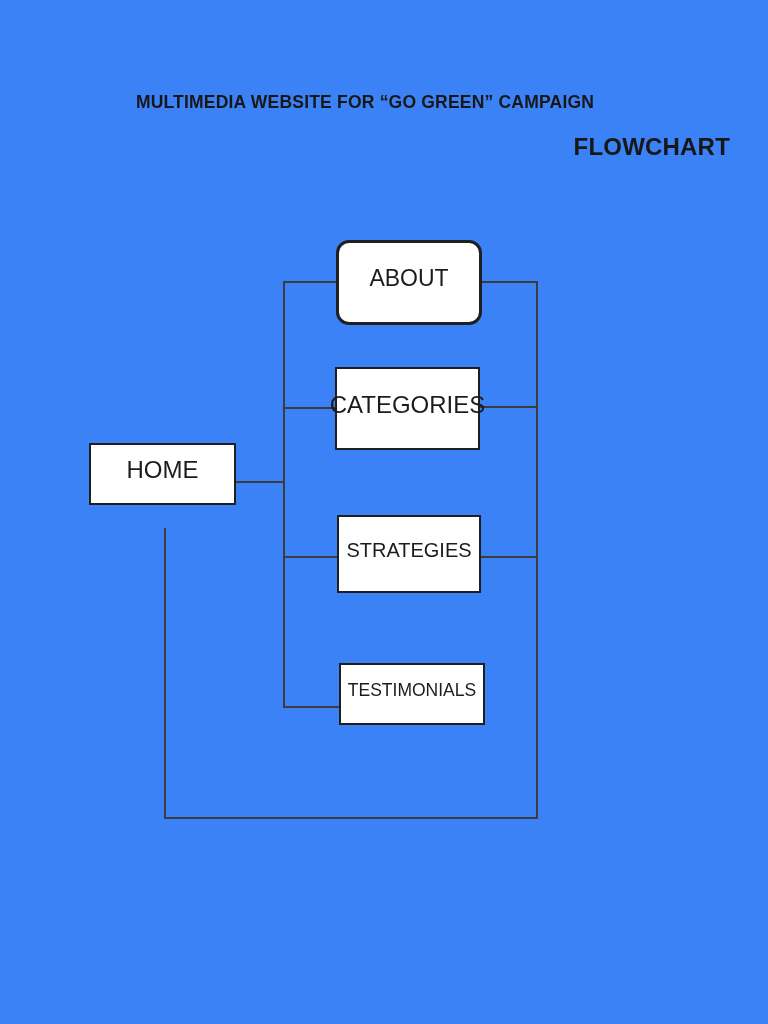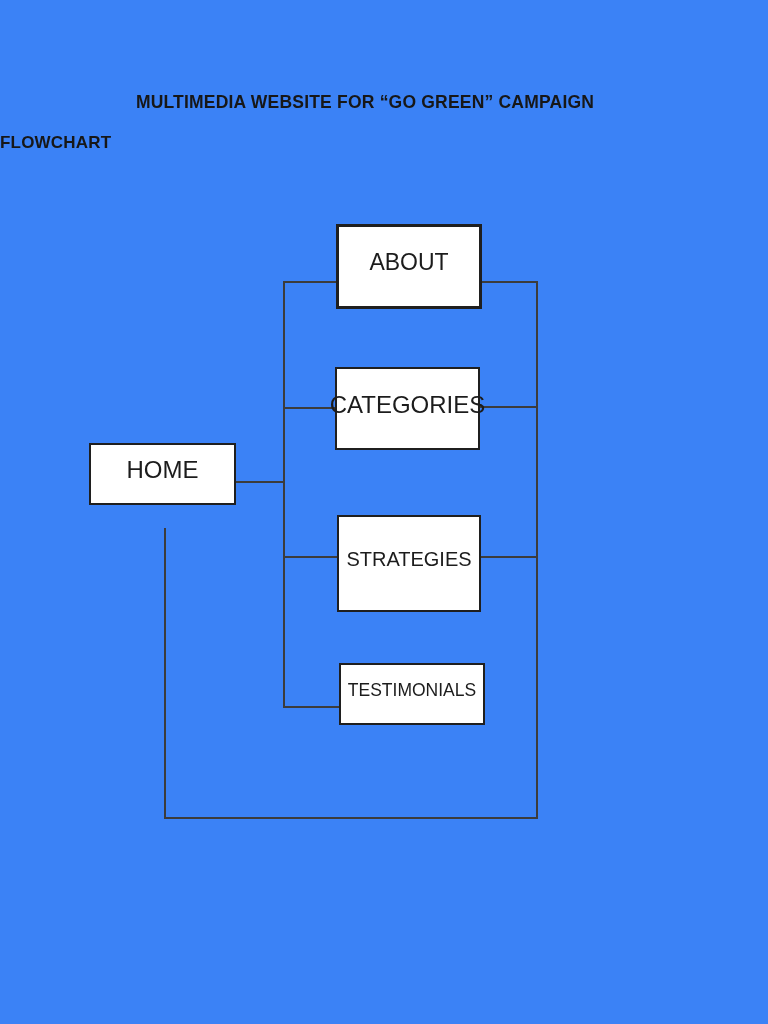--- a/index.html
+++ b/index.html
@@ -27,44 +27,44 @@
     font-size: 17.5px;
     font-weight: bold;
     letter-spacing: 0.2px;
     color: #171717;
   }
   .doc-subtitle {
     position: absolute;
     left: 0;
     top: 133px;
     width: 730px;
-    text-align: left;
-    font-size: 17px;
+    text-align: right;
+    font-size: 24px;
     font-weight: bold;
     letter-spacing: 0.2px;
     color: #171717;
   }
 
   
   .node {
     position: absolute;
     box-sizing: border-box;
     background: #ffffff;
     border: 2px solid #1f1f1f;
     display: flex;
     align-items: center;
     justify-content: center;
     padding-bottom: 8px;
     color: #1c1c1c;
     z-index: 2;
   }
   .node-home         { left: 89px;  top: 443px; width: 147px; height: 62px; font-size: 24px; }
-  .node-about        { left: 336px; top: 224px; width: 146px; height: 85px; font-size: 23px; border-width: 3px; }
+  .node-about        { left: 336px; top: 240px; width: 146px; height: 85px; font-size: 23px; border-width: 3px; border-radius: 13px; }
   .node-categories   { left: 335px; top: 367px; width: 145px; height: 83px; font-size: 24px; }
-  .node-strategies   { left: 337px; top: 515px; width: 144px; height: 97px; font-size: 20px; }
+  .node-strategies   { left: 337px; top: 515px; width: 144px; height: 78px; font-size: 20px; }
   .node-testimonials { left: 339px; top: 663px; width: 146px; height: 62px; font-size: 17.5px; }
 
   
   .line {
     position: absolute;
     background: #3c3c3c;
     z-index: 1;
   }
   .line.h { height: 2px; }
   .line.v { width: 2px; }

